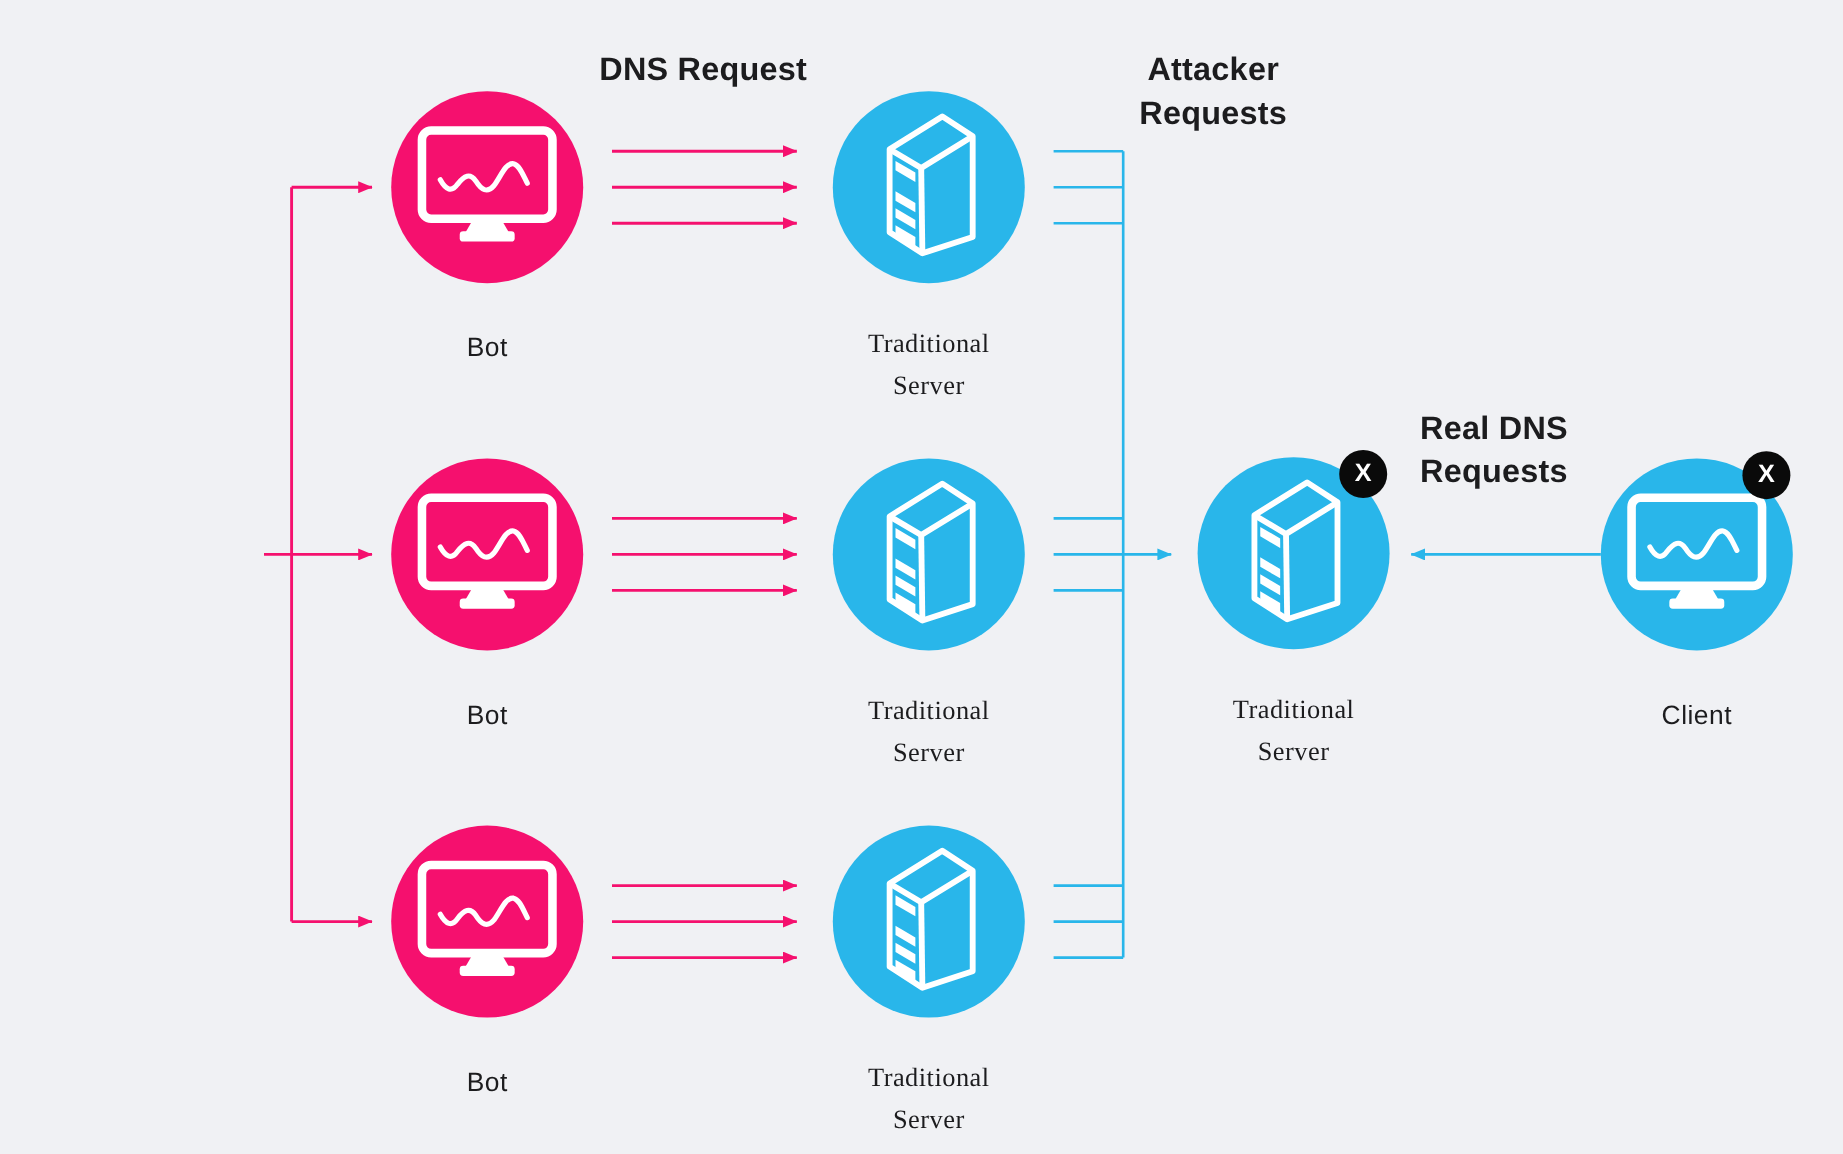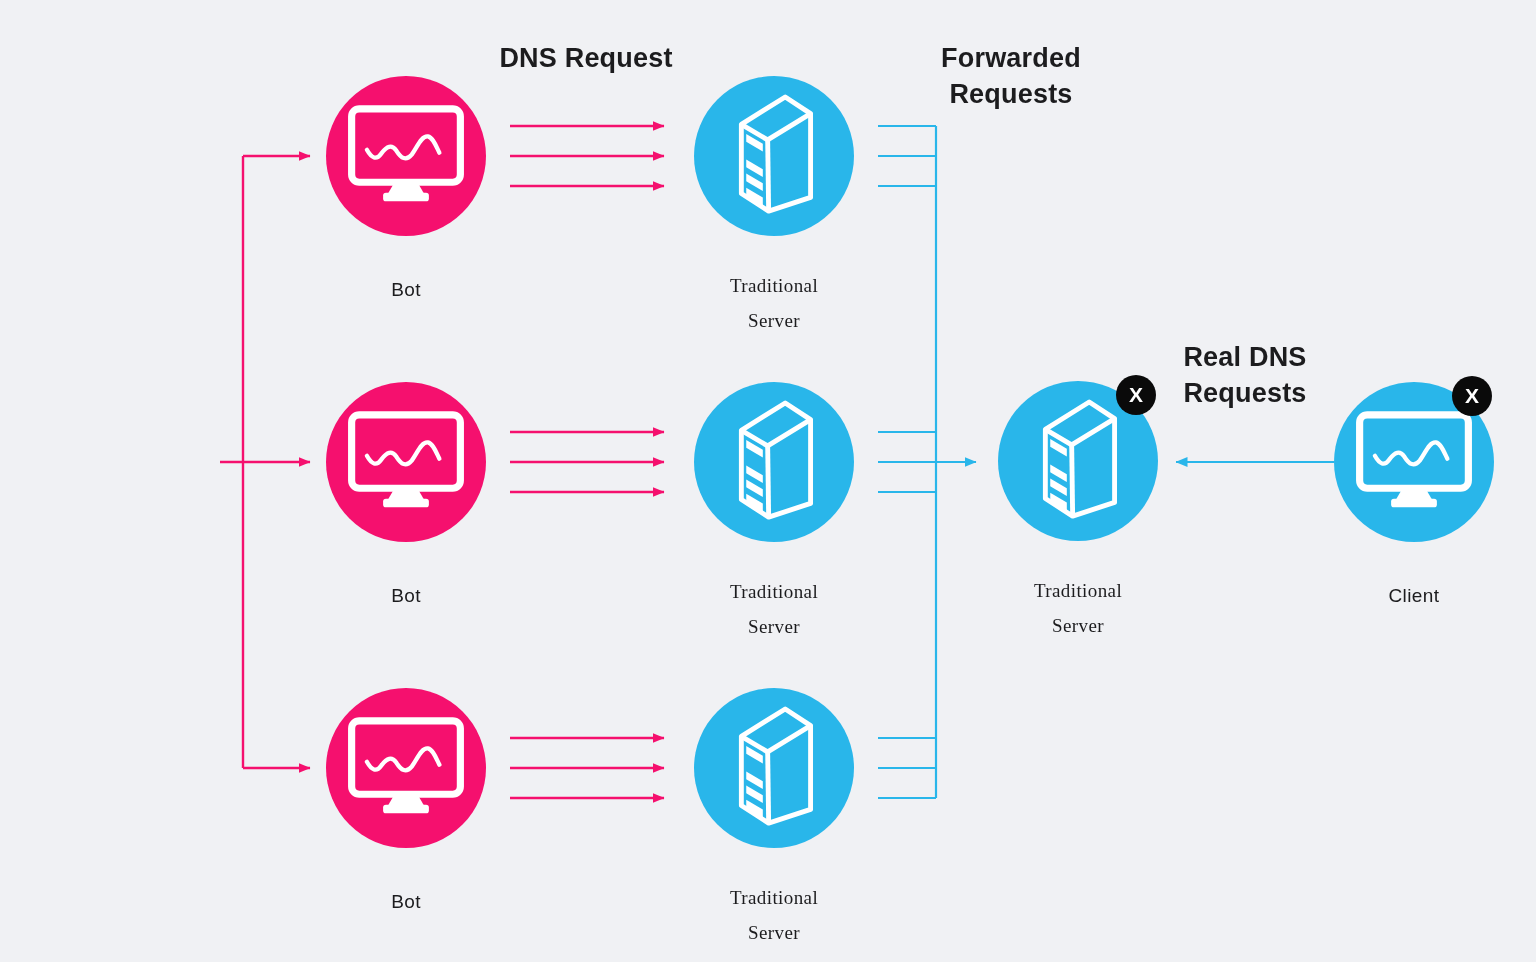--- a/index.html
+++ b/index.html
@@ -19,21 +19,21 @@
   .node { position:absolute; width:160px; }
   .circle {
     width:160px; height:160px; border-radius:50%;
     display:flex; align-items:center; justify-content:center; position:relative;
   }
   .circle.pink { background:var(--pink); }
   .circle.blue { background:var(--blue); }
 
   .node-label {
     position:absolute; top:196px; left:50%; transform:translateX(-50%);
-    width:340px; text-align:center; font-size:19px; line-height:35px;
+    width:340px; text-align:center; font-size:22px; line-height:35px;
     color:var(--text); letter-spacing:0.4px;
   }
   .node-label.two-line { top:192px; }
   .node-label span { display:block;font-family:Liberation Serif, serif; }
 
   .badge {
     position:absolute; top:-6px; right:2px; width:40px; height:40px;
     border-radius:50%; background:var(--badge-bg); color:var(--badge-text);
     display:flex; align-items:center; justify-content:center;
     font-size:21px; font-weight:bold; font-stretch:condensed;
@@ -135,21 +135,21 @@
     </g>
 
     <g>
       <path class="blue-wire" d="M1334,462 H1176" marker-end="url(#ah-blue)"></path>
     </g>
   </svg>
 
   <div class="annotation" id="dns-request-label">DNS Request</div>
 
   <div class="annotation" id="forwarded-label">
-    <span>Forwarded</span>
+    <span>Attacker</span>
     <span>Requests</span>
   </div>
 
   <div class="annotation" id="real-dns-label">
     <span>Real DNS</span>
     <span>Requests</span>
   </div>
 
 
   <div class="node" style="left:326px; top:76px;">

